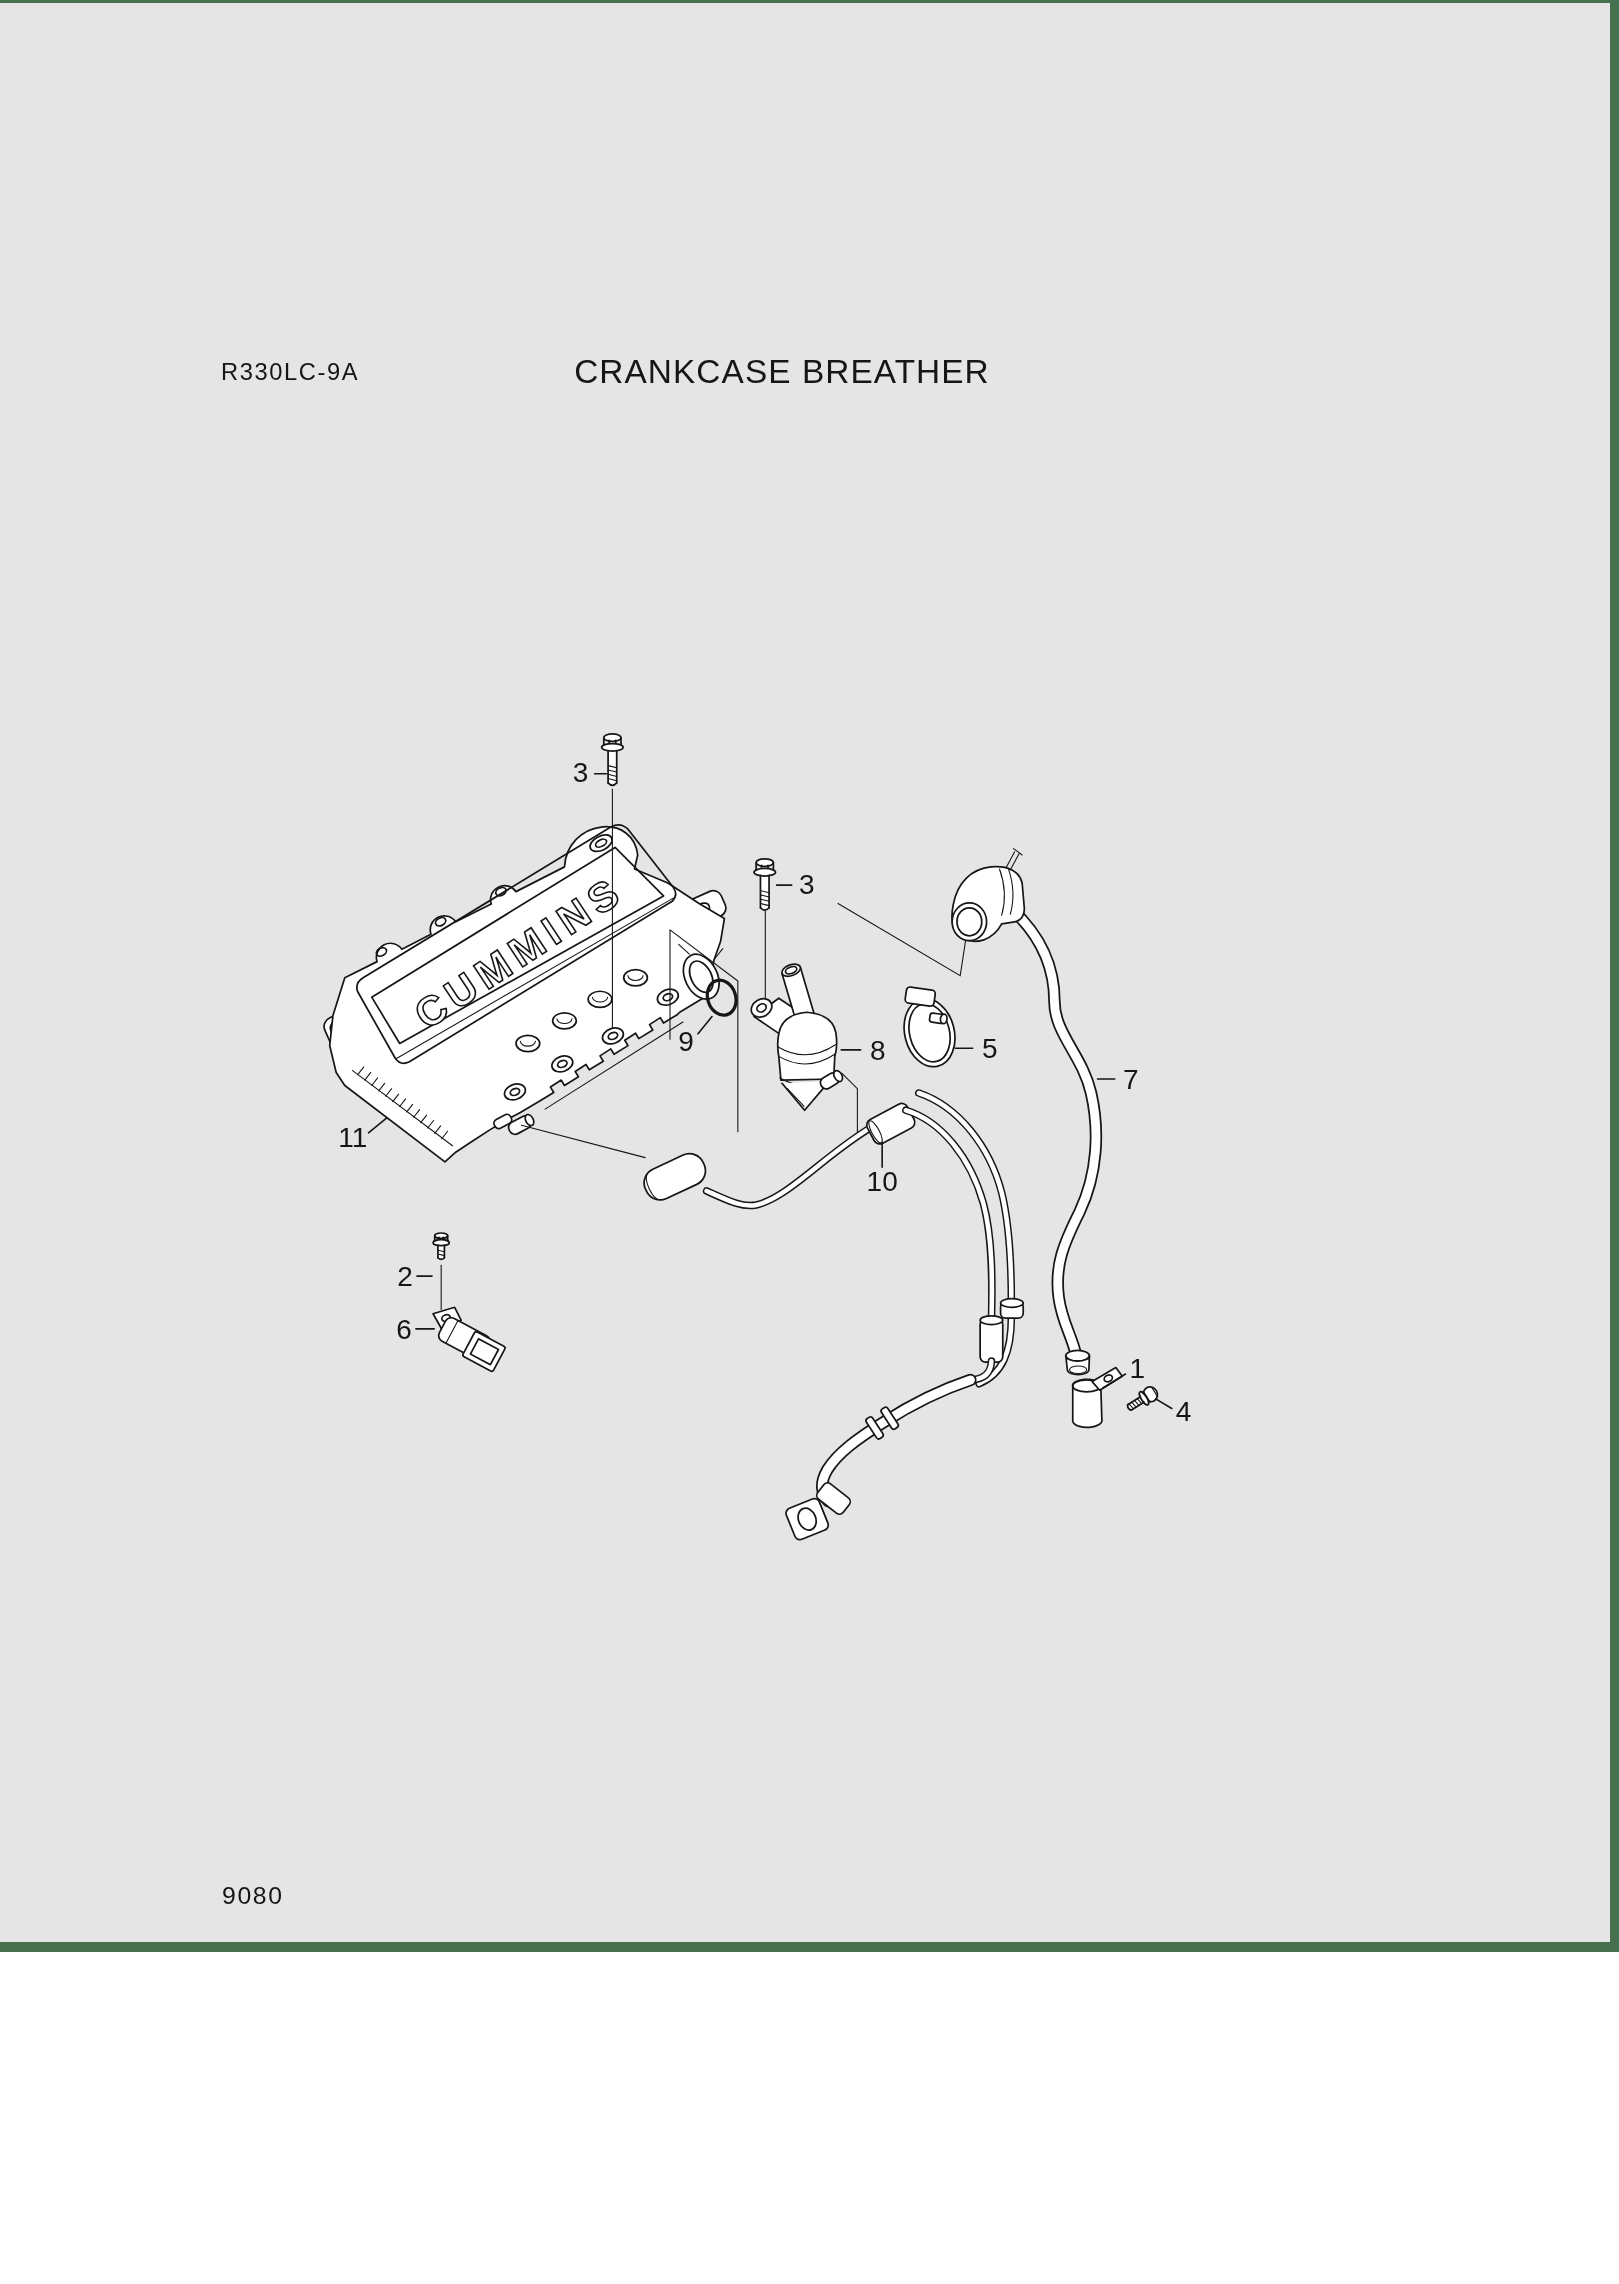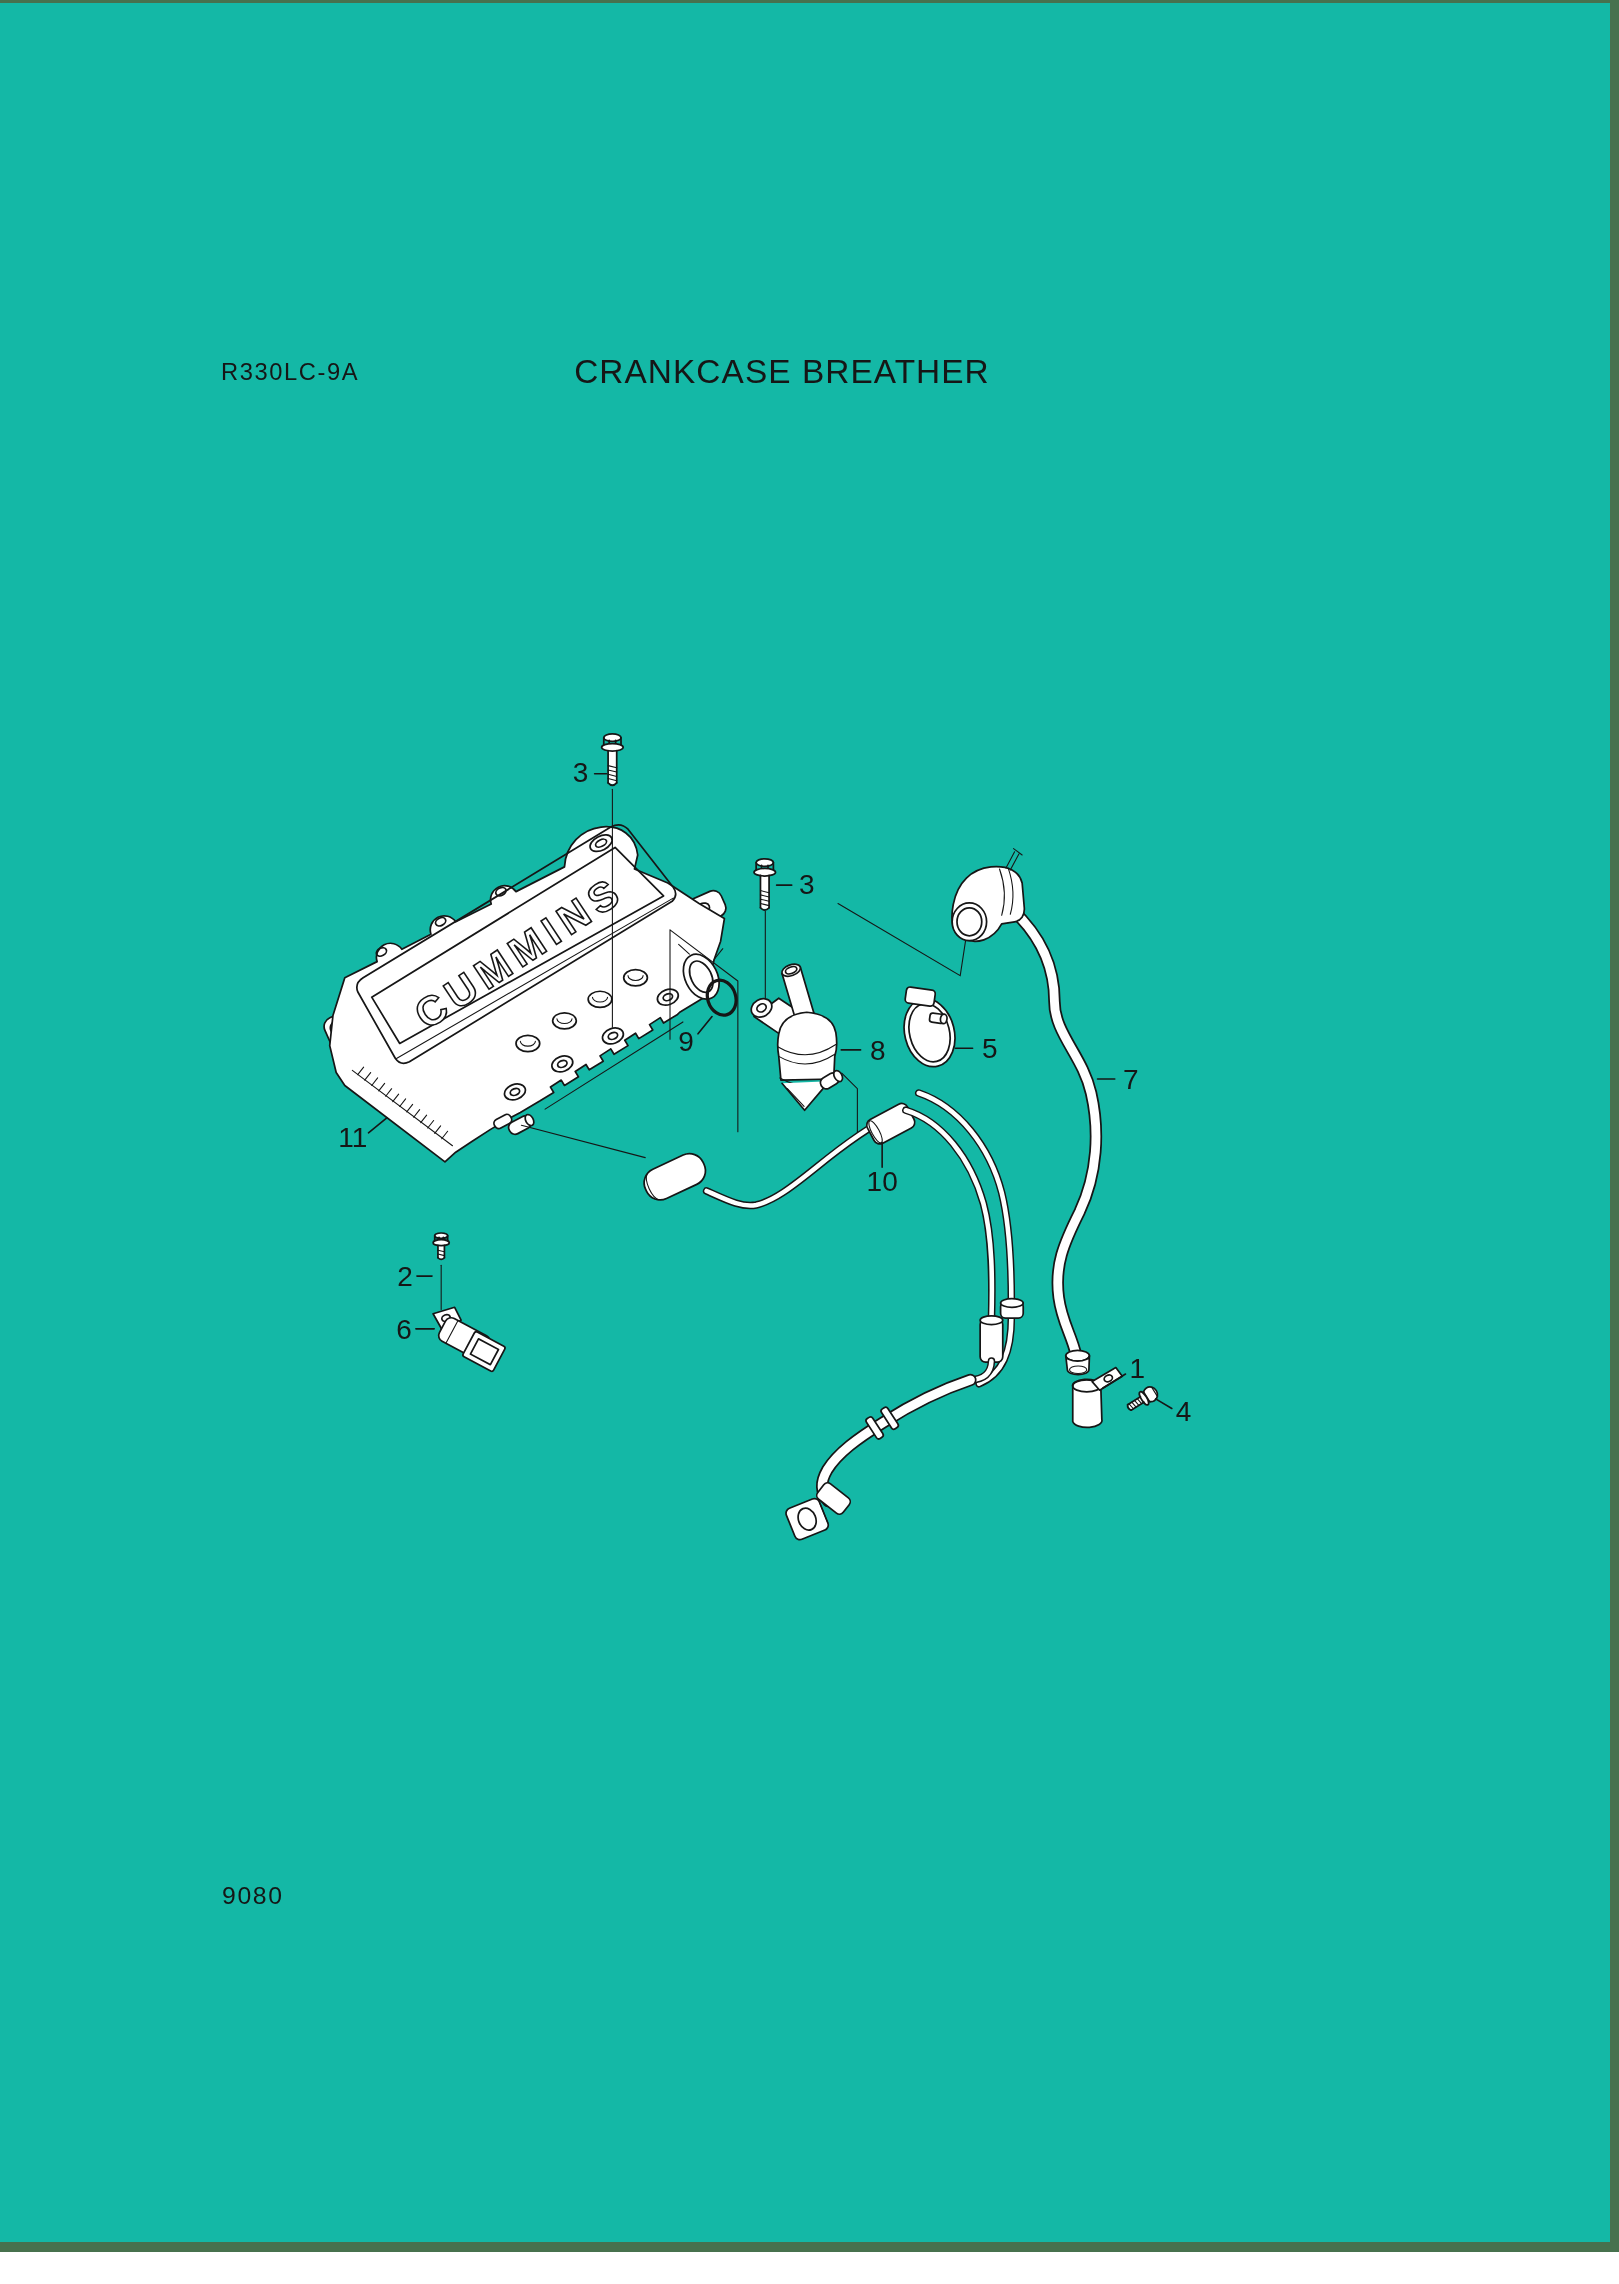--- a/index.html
+++ b/index.html
@@ -1,16 +1,16 @@
 <!DOCTYPE html>
 <html style="font-size:8.6px"><head>
 <meta charset="utf-8">
 <style>
   html,body{margin:0;padding:0;background:#fff;}
-  .page{position:relative;width:1620px;height:2252px;background:#14b8a6;overflow:hidden;
+  .page{position:relative;width:1620px;height:1952px;background:#e5e5e5;overflow:hidden;
         font-family:"Liberation Sans",sans-serif;color:#161616;}
   .border-strip{position:absolute;background:#47714E;}
   .strip-top{left:0;top:0;width:1620px;height:2.7px;}
   .strip-right{right:0;top:0;width:10.2px;height:2284px;}
   .strip-bottom{left:0;bottom:0;width:1620px;height:10.2px;}
   svg{position:absolute;left:0;top:0;}
   text{fill:#161616;}
   .hdr{font-size:44px;letter-spacing:3px;}
   .ttl{font-size:62px;letter-spacing:2px;}
   .pgno{font-size:46px;letter-spacing:3px;}

